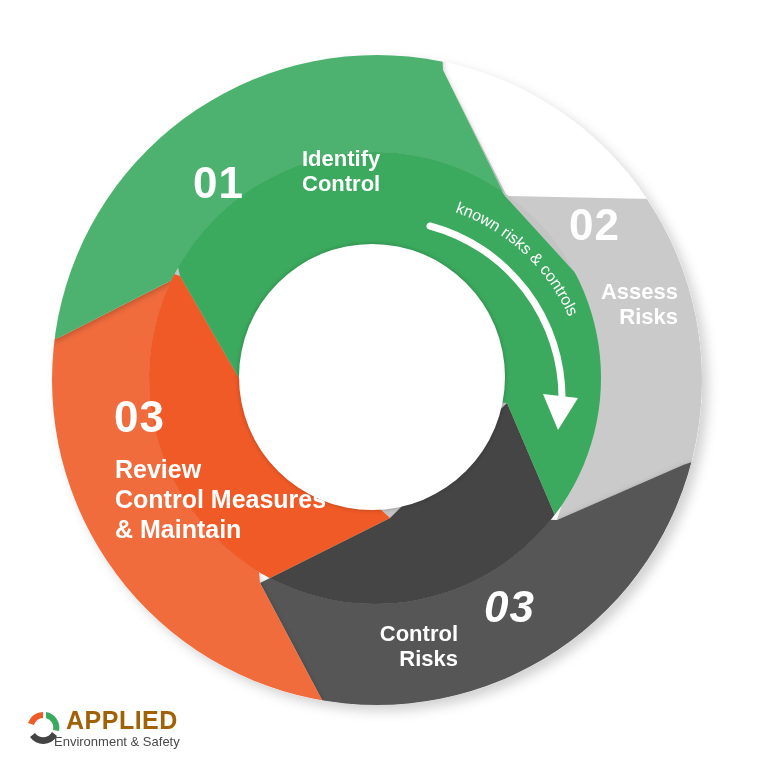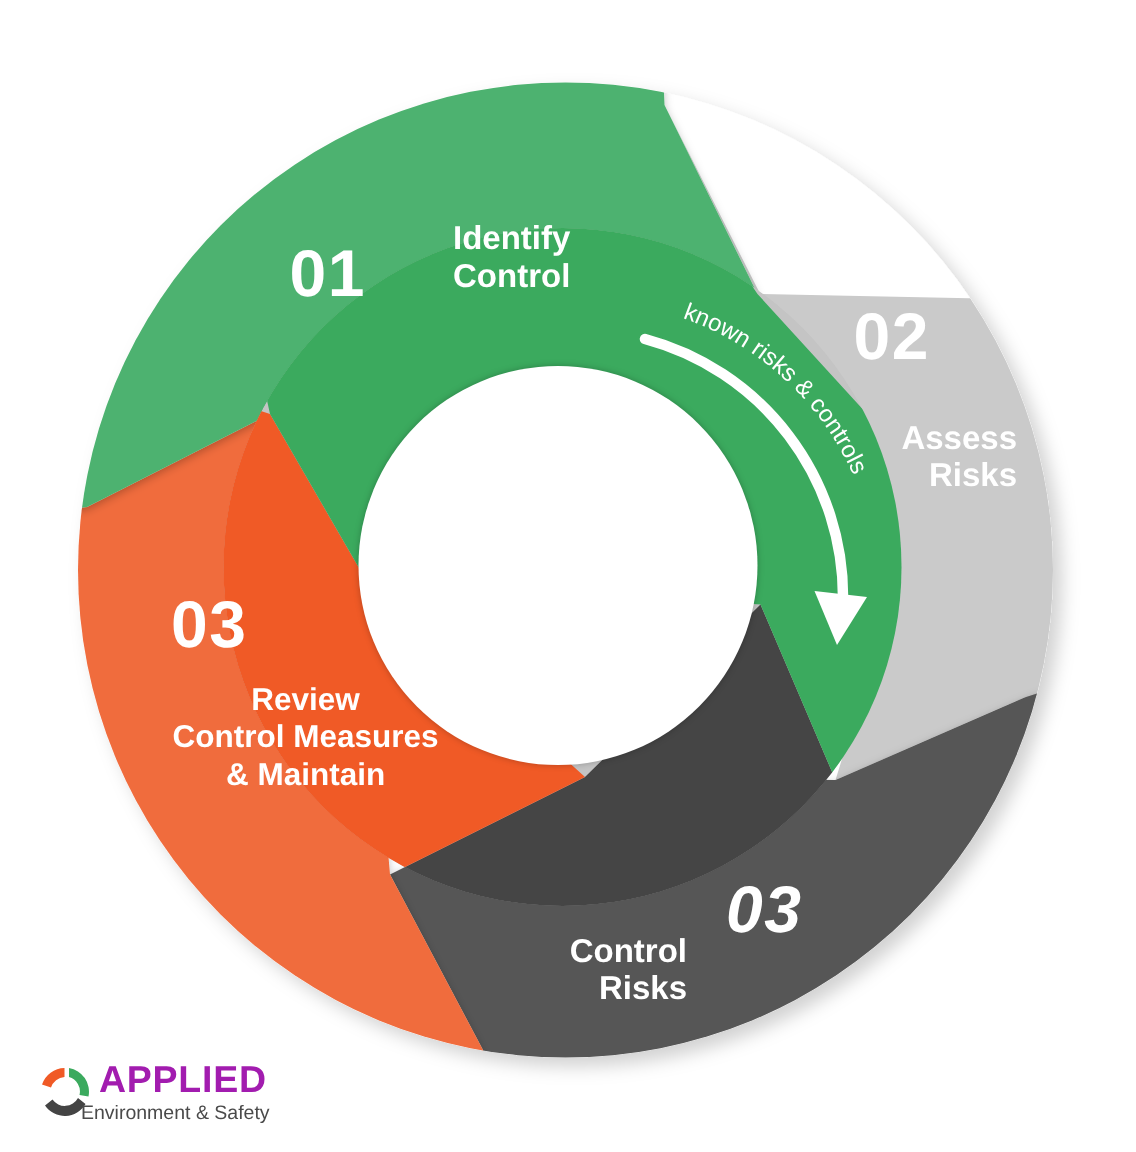--- a/index.html
+++ b/index.html
@@ -1,21 +1,21 @@
 <!DOCTYPE html>
 <html><head>
 <meta charset="utf-8">
 <style>
   html, body { margin:0; padding:0; background:#ffffff; }
   body { width:757px; height:768px; position:relative; overflow:hidden; font-family:"Liberation Sans", "DejaVu Sans", sans-serif; }
   #diagram { position:absolute; left:0; top:0; width:757px; height:768px; }
   .lbl { position:absolute; color:#ffffff; font-weight:bold; line-height:1.12; white-space:nowrap; }
   .num { position:absolute; color:#ffffff; font-weight:bold; font-size:44px; letter-spacing:1px; }
   .logo { position:absolute; left:24px; top:704px; width:170px; height:48px; }
-  .logo-name { position:absolute; left:42px; top:2px; font-size:25px; font-weight:bold; color:#a21caf; letter-spacing:0.5px; }
+  .logo-name { position:absolute; left:42px; top:2px; font-size:25px; font-weight:bold; color:#a16207; letter-spacing:0.5px; }
   .logo-tag { position:absolute; left:30px; top:30px; font-size:13px; color:#4a4a4a; }
 </style>
 </head>
 <body>
 
 <svg id="diagram" viewBox="0 0 757 768" xmlns="http://www.w3.org/2000/svg">
   <defs>
     <clipPath id="outerClip">
         <circle cx="377" cy="380" r="325"></circle>
       </clipPath>
@@ -74,21 +74,21 @@
   <div>Risks</div>
 </div>
 
 <div class="num" style="left:484px; top:582px;font-style:italic;">03</div>
 <div class="lbl" style="left:362px; top:622px; font-size:22px; text-align:right; width:96px;">
   <div>Control</div>
   <div>Risks</div>
 </div>
 
 <div class="num" style="left:114px; top:392px;">03</div>
-<div class="lbl" style="left:115px; top:454px; font-size:21px; line-height:1.2;text-align:center;">
+<div class="lbl" style="left:115px; top:454px; font-size:25px; line-height:1.2;">
   <div>Review</div>
   <div>Control Measures</div>
   <div>&amp; Maintain</div>
 </div>
 
 <div class="logo">
   <svg width="38" height="38" viewBox="0 0 38 38" style="position:absolute; left:0; top:5px;">
     <path d="M19 3 A16 16 0 0 0 4 14 L10 16 A10 10 0 0 1 19 9 Z" fill="#F05A26"></path>
     <path d="M22 3 A16 16 0 0 1 35 22 L29 21 A10 10 0 0 0 22 9 Z" fill="#3BAA5E"></path>
     <path d="M33 27 A16 16 0 0 1 6 28 L11 24 A10 10 0 0 0 28 23 Z" fill="#444444"></path>

